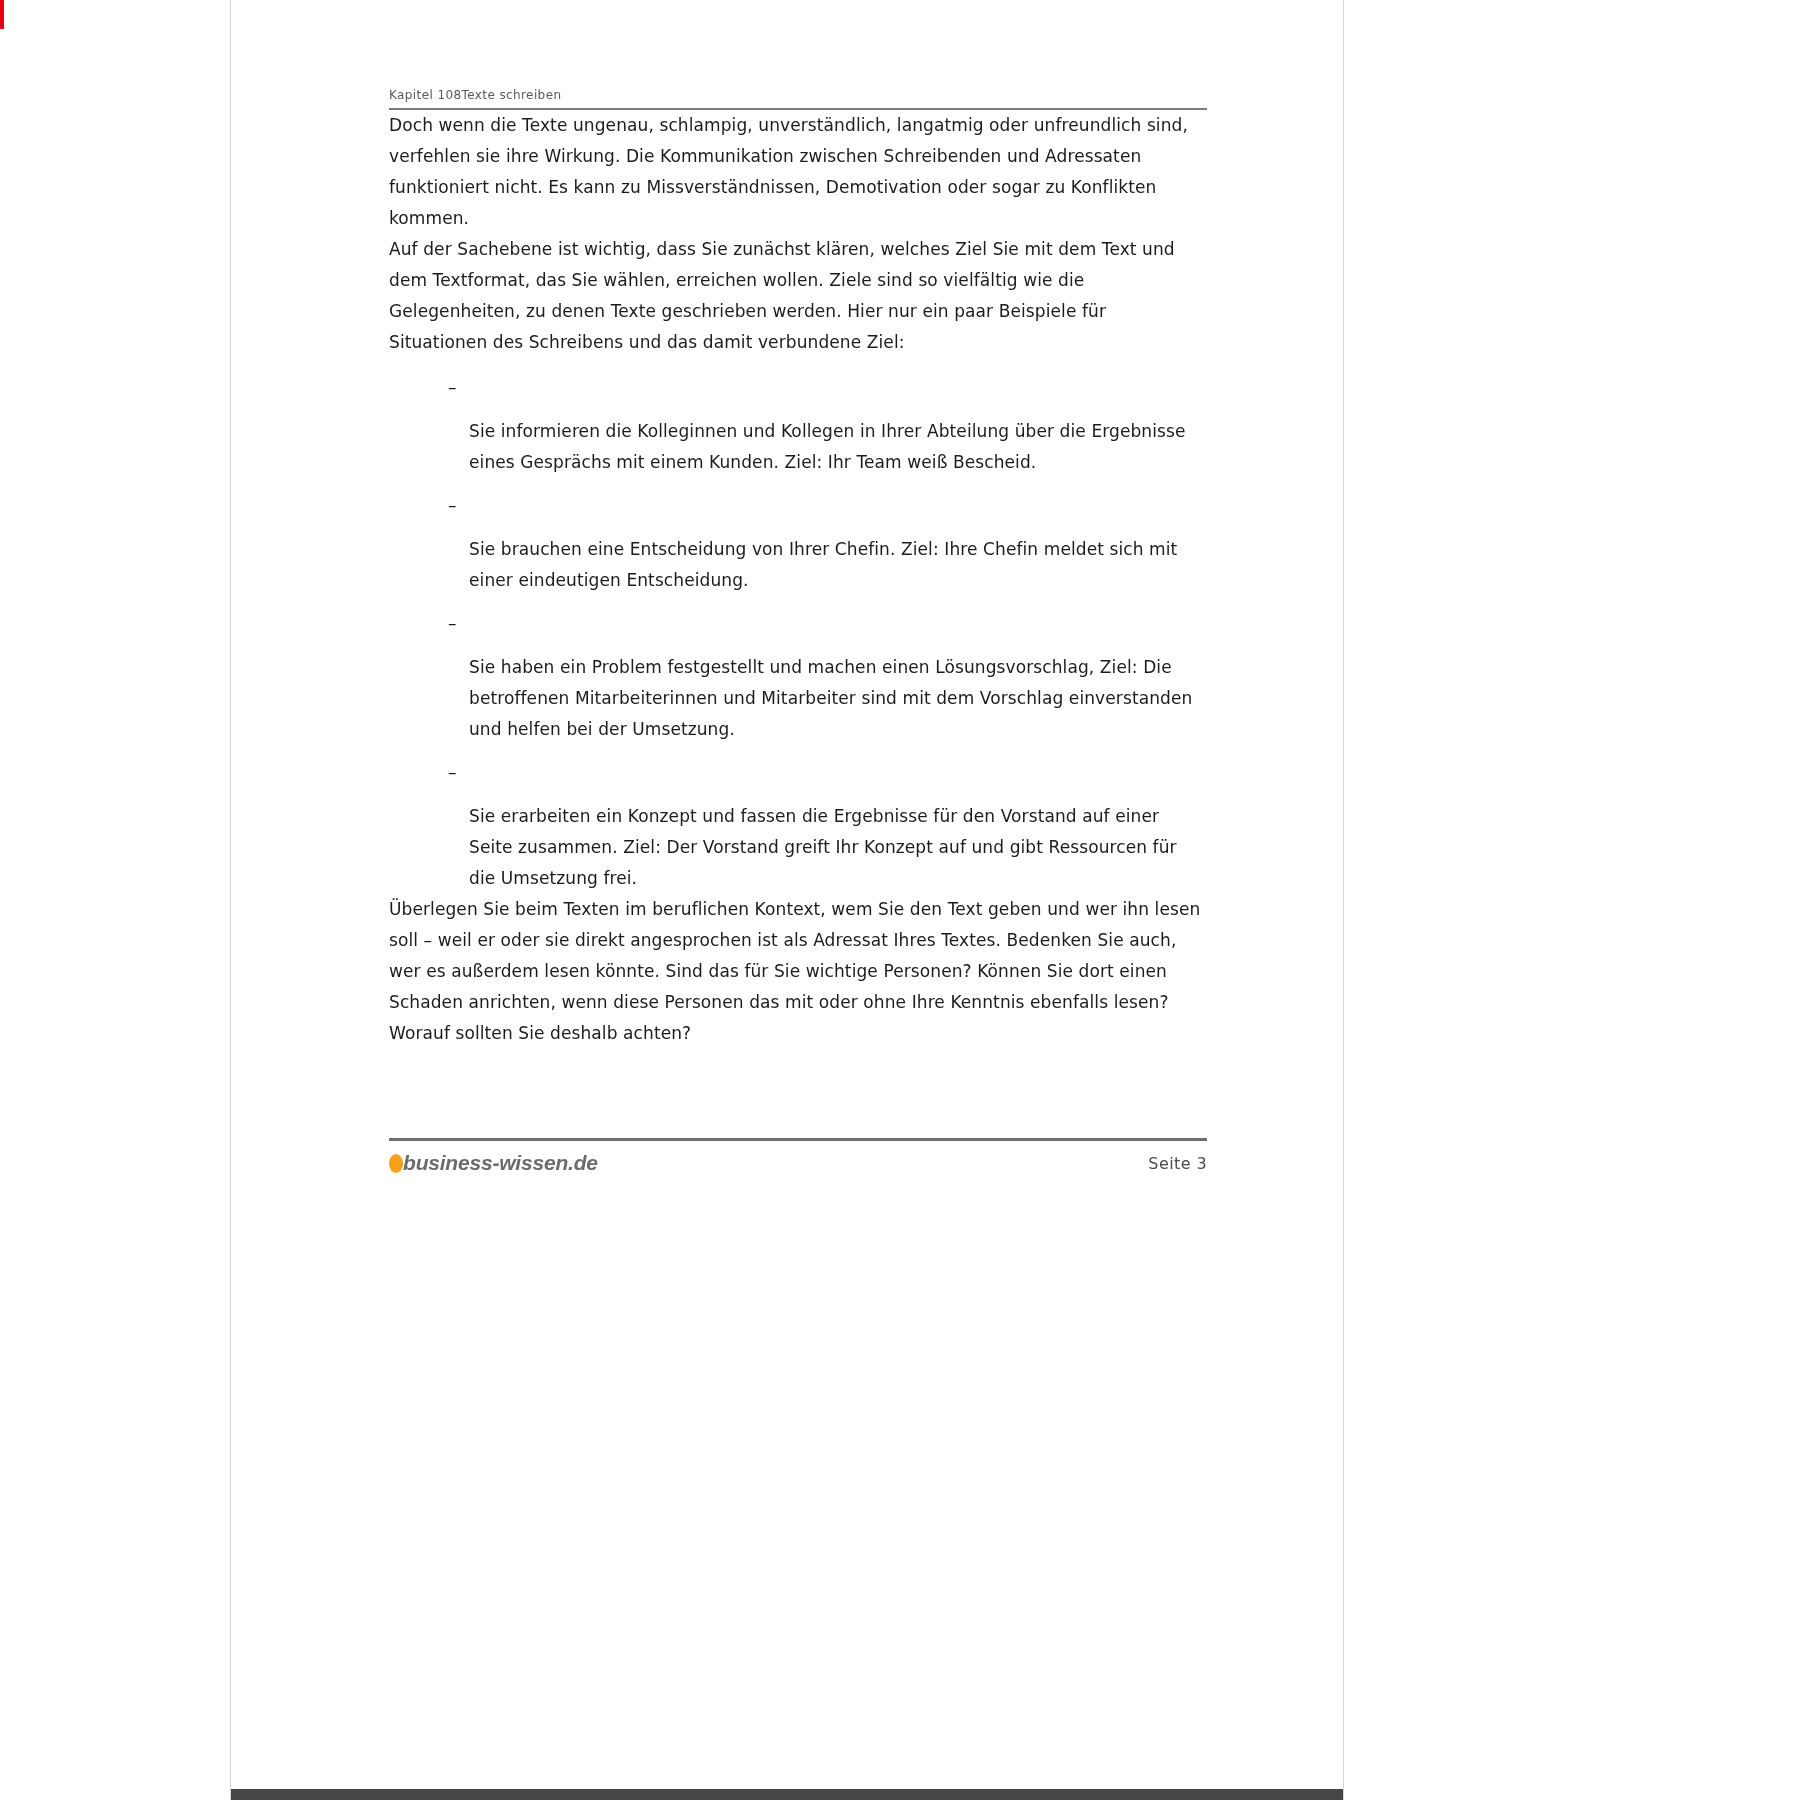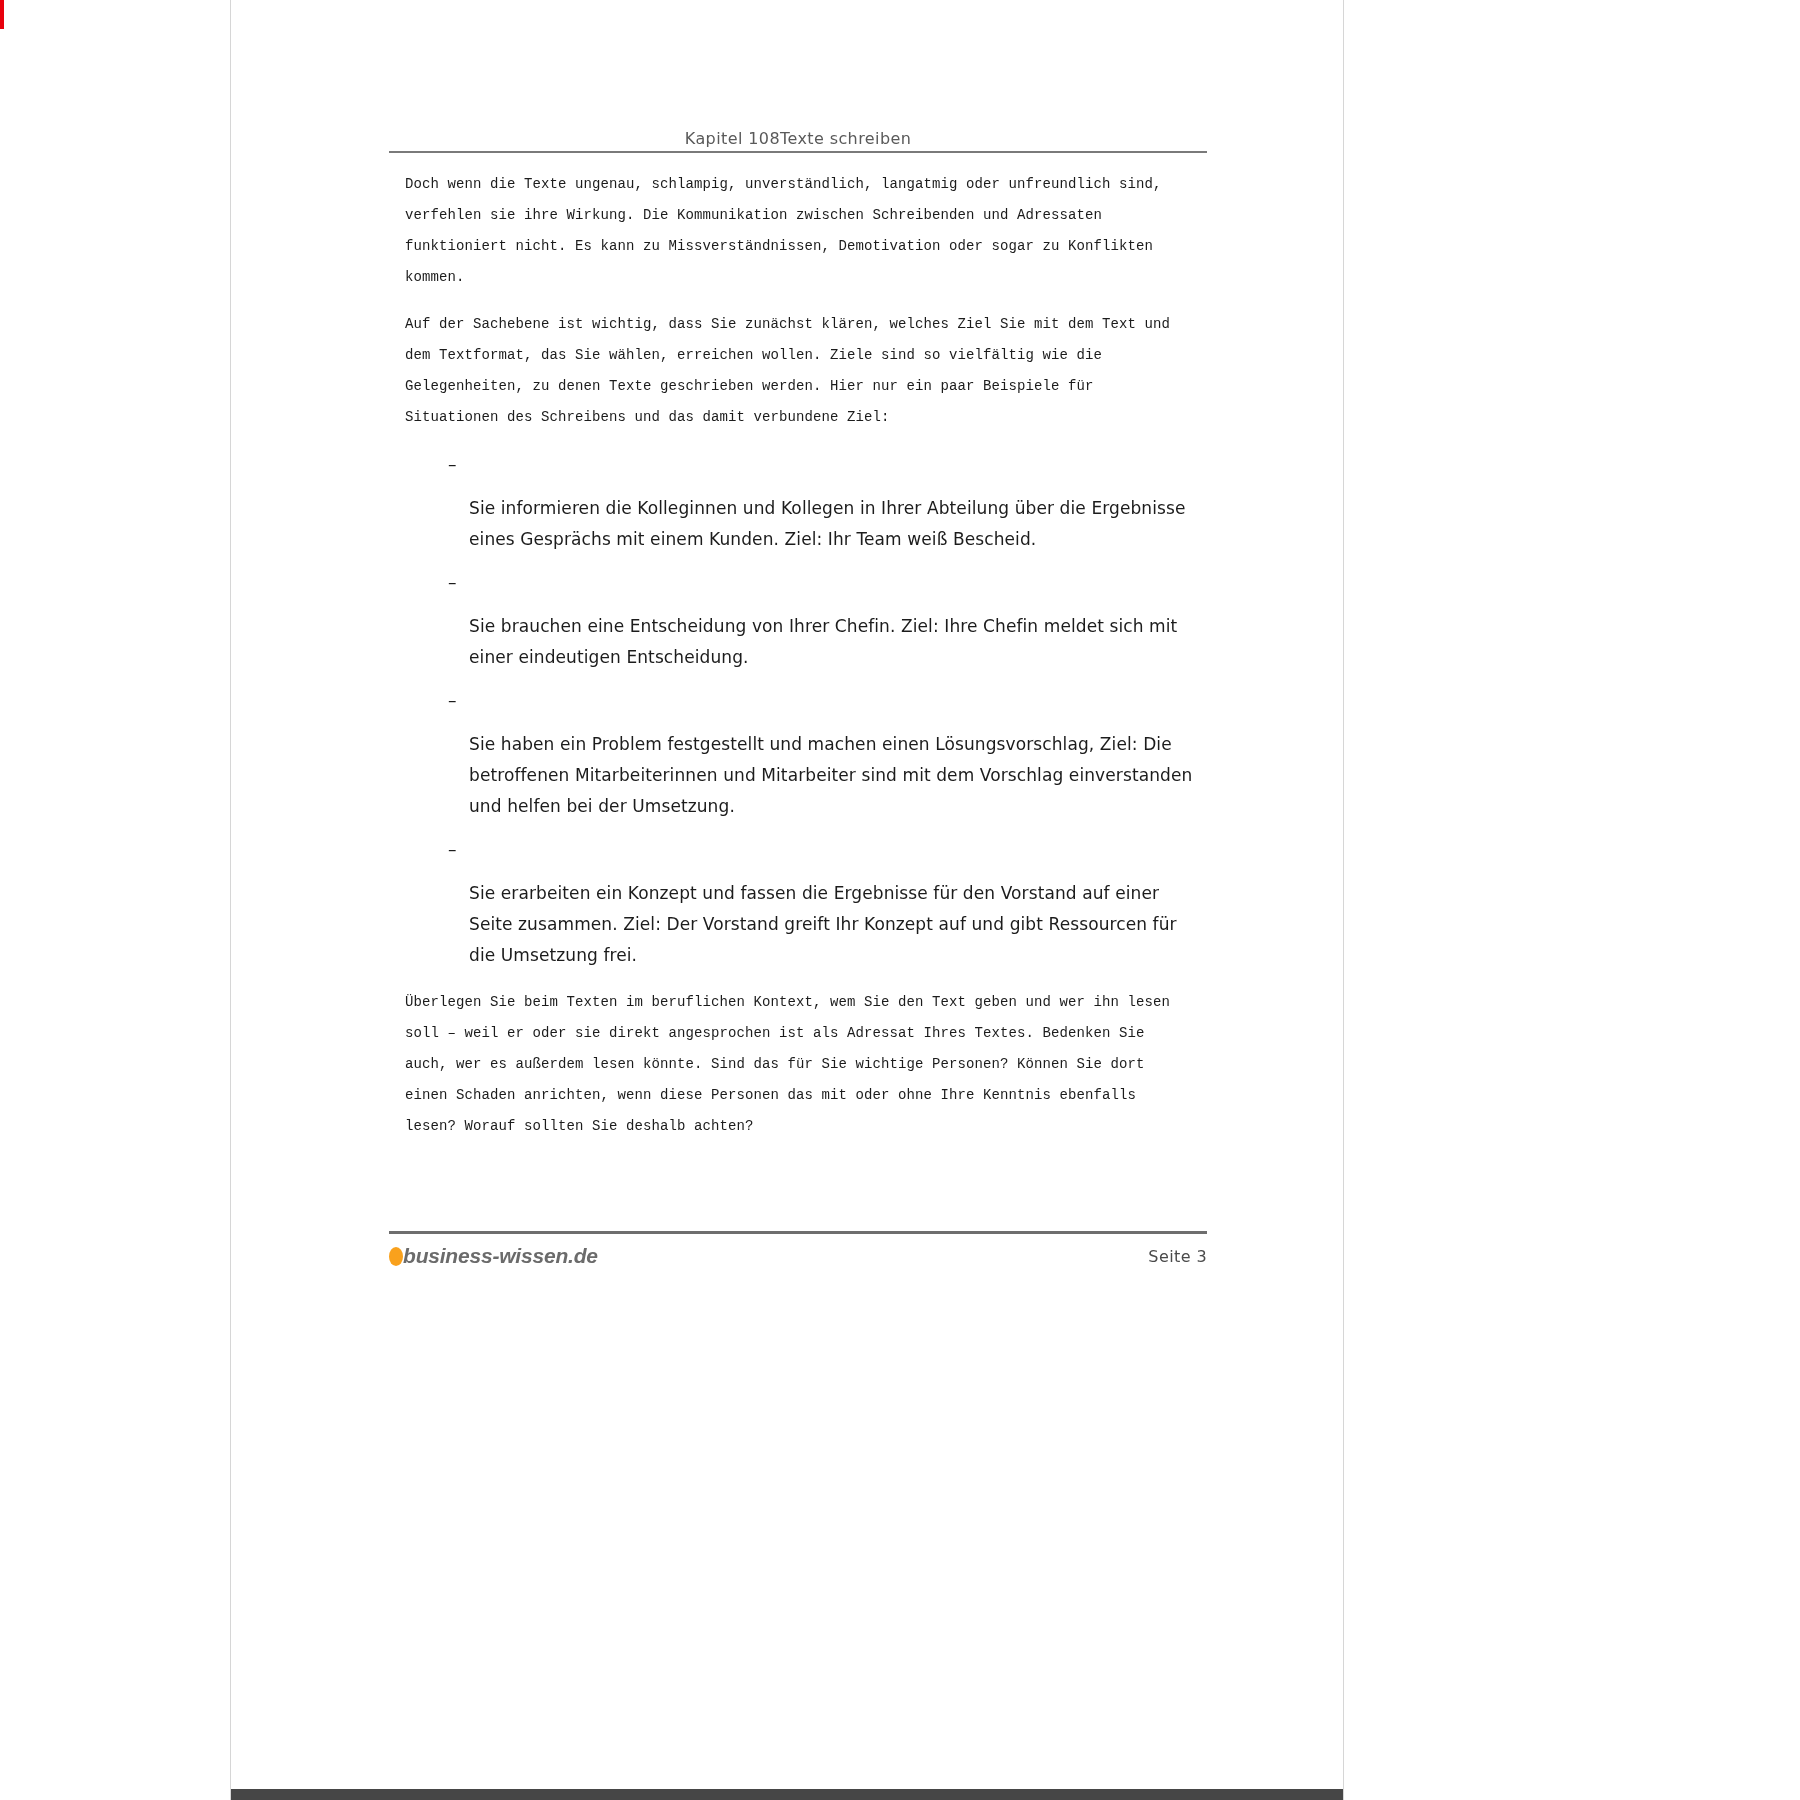--- a/index.html
+++ b/index.html
@@ -15,27 +15,27 @@
   }
   .red-mark{position:absolute;left:0;top:0;width:4px;height:29px;background:#e8000d;}
   .page{
     position:absolute;left:230px;top:0;width:1114px;height:1800px;background:#fff;
     border-left:1px solid #d6d6d6;border-right:1px solid #d6d6d6;box-sizing:border-box;
   }
   .bottom-band{position:absolute;left:0;right:0;bottom:0;height:11px;background:var(--band);}
   .content{position:absolute;left:158px;top:0;width:818px;}
 
   .hdr{padding-top:86px;}
-  .hdr-row{display:flex;justify-content:center;font-size:16px;line-height:19px;
-    color:#5a5a5a;letter-spacing:0.4px;margin-top:43px;}
+  .hdr-row{display:flex;justify-content:flex-start;font-size:12px;line-height:19px;
+    color:#5a5a5a;letter-spacing:0.4px;}
   .hdr-rule{height:2px;background:var(--rule);margin-top:3px;}
   .hdr-sub{text-align:right;font-size:16px;line-height:19px;color:#5a5a5a;
     letter-spacing:0.4px;margin-top:5px;}
 
-  p.para{margin:16px;font-size:14px;line-height:31px;color:#1c1c1c;letter-spacing:0.1px;font-family:Liberation Mono, monospace;}
+  p.para{margin:0;font-size:17px;line-height:31px;color:#1c1c1c;letter-spacing:0.1px;}
   .p1{margin-top:108px;}
   .heading{margin:0;font-family:"Liberation Sans",sans-serif;font-weight:bold;
     font-size:30px;line-height:36px;color:var(--heading);letter-spacing:0.5px;}
   .h1a{margin-top:79px;}
   .p2{margin-top:39px;}
   .p3{margin-top:43px;}
   .p4{margin-top:41px;}
 
   .bullets{margin-top:14px;padding-left:59px;}
   .bullet-item{display:flex;font-size:17px;line-height:31px;color:#1c1c1c;letter-spacing:0.1px;}

